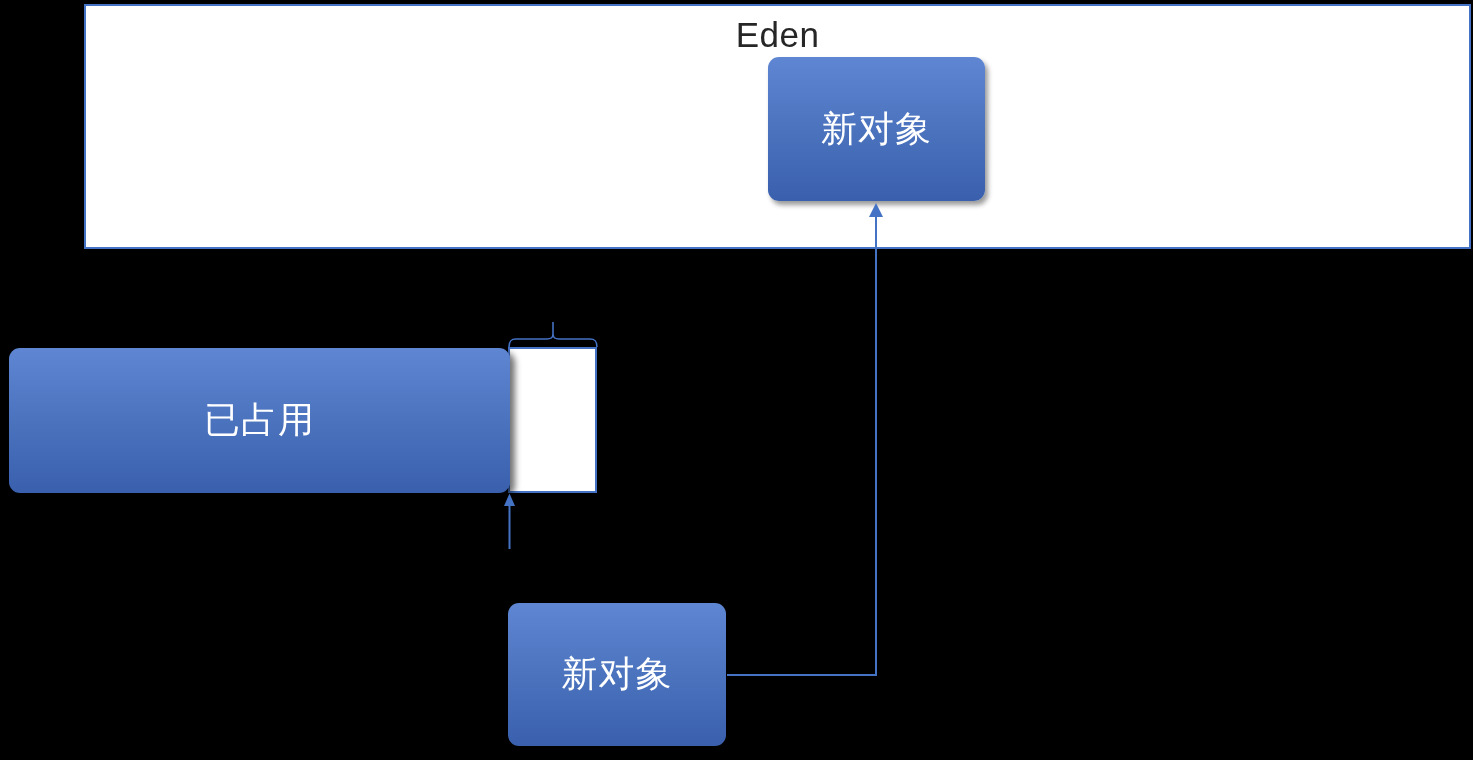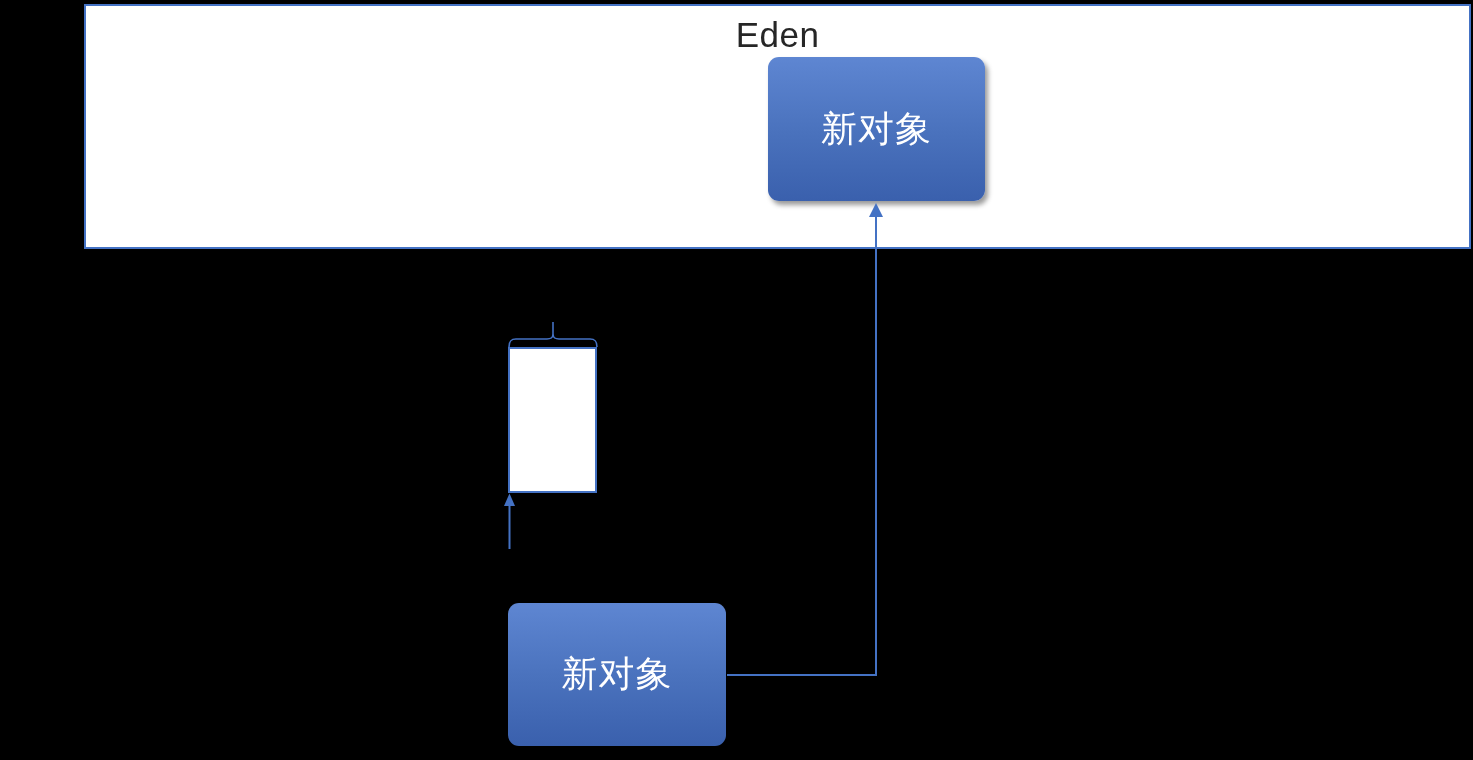--- a/index.html
+++ b/index.html
@@ -101,20 +101,23 @@
   </div>
 
   <div class="blue-box box-new-object-top">
     <span>新对象</span>
   </div>
 
   <div class="box-free">
     <span></span>
   </div>
 
+  <div class="blue-box box-occupied">
+    <span>已占用</span>
+  </div>
 
   <div class="blue-box box-new-object-bottom">
     <span>新对象</span>
   </div>
 
   <svg id="overlay" viewBox="0 0 1473 760" xmlns="http://www.w3.org/2000/svg">
 
     <g>
       <path class="connector" d="M 727 675 H 876 V 216"></path>
       <polygon class="arrowhead" points="876,203 869,217 883,217"></polygon>

